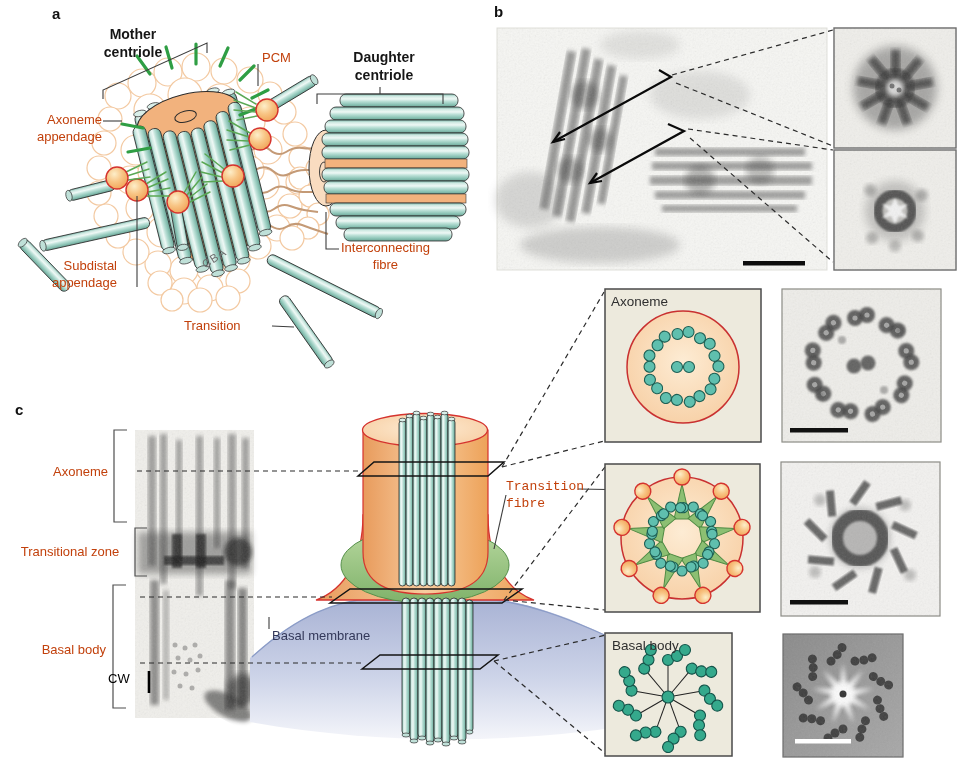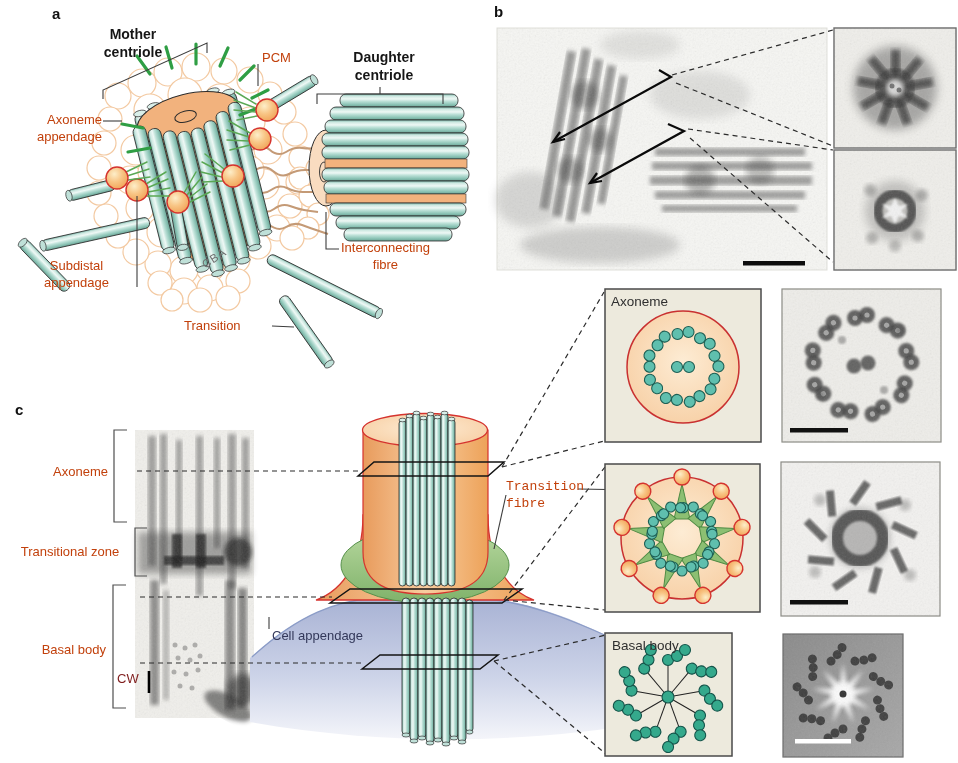--- a/index.html
+++ b/index.html
@@ -861,36 +861,36 @@
 </div>
 <div class="lbl" style="left:262px;top:50px;">PCM</div>
 <div class="lbl bold ctr" style="left:318px;top:49px;width:132px;">
   <span class="blk">Daughter</span>
   <span class="blk">centriole</span>
 </div>
 <div class="lbl rgt" style="left:8px;top:112px;width:94px;">
   <span class="blk">Axoneme</span>
   <span class="blk">appendage</span>
 </div>
-<div class="lbl rgt" style="left:20px;top:258px;width:113px;text-align:center;">
+<div class="lbl rgt" style="left:4px;top:258px;width:113px;">
   <span class="blk">Subdistal</span>
   <span class="blk">appendage</span>
 </div>
 <div class="lbl" style="left:184px;top:318px;">Transition</div>
 <div class="lbl" style="left:341px;top:240px;text-align:center;">
   <span class="blk">Interconnecting</span>
   <span class="blk">fibre</span>
 </div>
 <div class="lbl" style="left:201px;top:251px;transform:rotate(-33deg);color:#6f6f6f;font-size:11.5px;letter-spacing:1px;">CBA</div>
 
 <div class="lbl rgt" style="left:18px;top:464px;width:90px;">Axoneme</div>
 <div class="lbl rgt" style="left:8px;top:544px;width:124px;text-align:center;">Transitional zone</div>
 <div class="lbl rgt" style="left:16px;top:642px;width:90px;">Basal body</div>
-<div class="lbl" style="left:117px;top:671px;color:#7f1d1d;">CW</div>
-<div class="lbl" style="left:272px;top:628px;color:#33385a;">Cell appendage</div>
+<div class="lbl" style="left:108px;top:671px;color:#000000;">CW</div>
+<div class="lbl" style="left:272px;top:628px;color:#33385a;">Basal membrane</div>
 <div class="lbl" style="left:506px;top:479px;font-family:Liberation Mono, monospace;">
   <span class="blk">Transition</span>
   <span class="blk">fibre</span>
 </div>
 <div class="lbl" style="left:611px;top:293px;font-size:13.5px;color:#2f2f2f;">Axoneme</div>
 <div class="lbl" style="left:612px;top:637px;font-size:13.5px;color:#2f2f2f;">Basal body</div>
 
 </div>
 
 </body></html>

